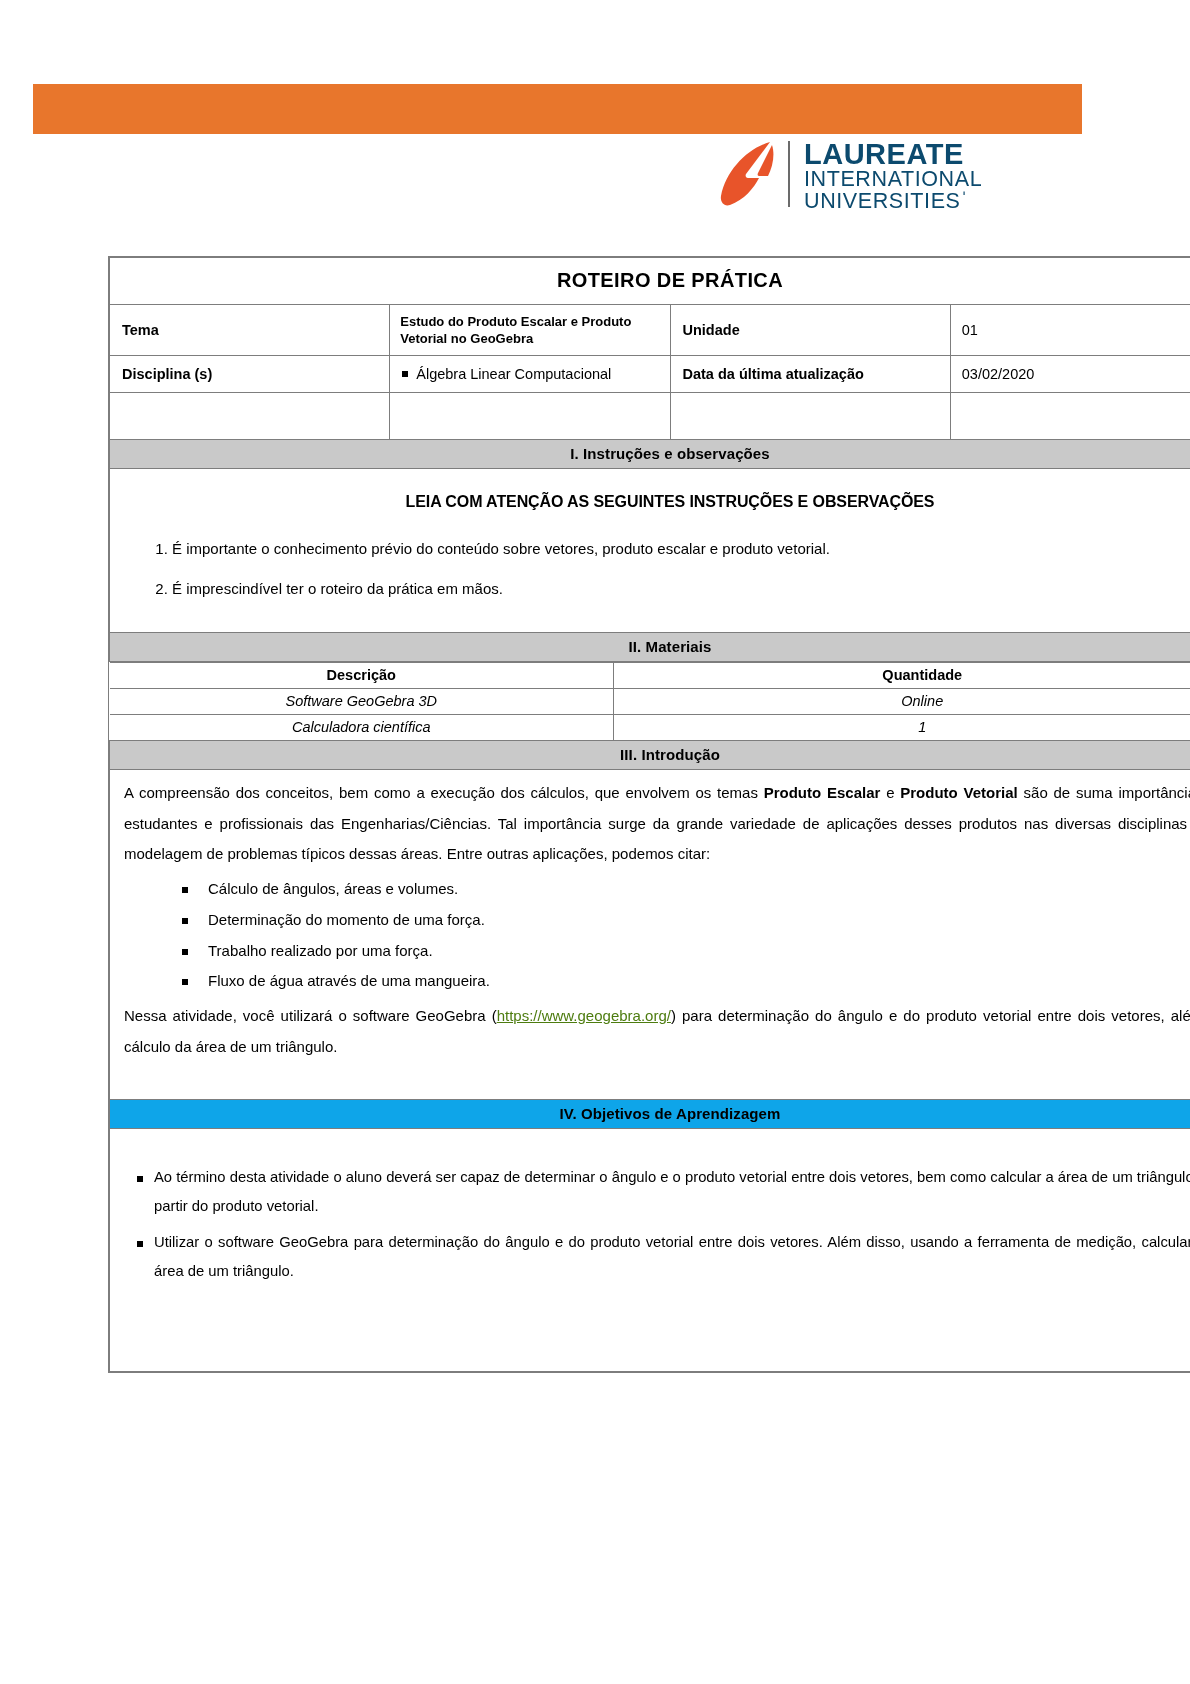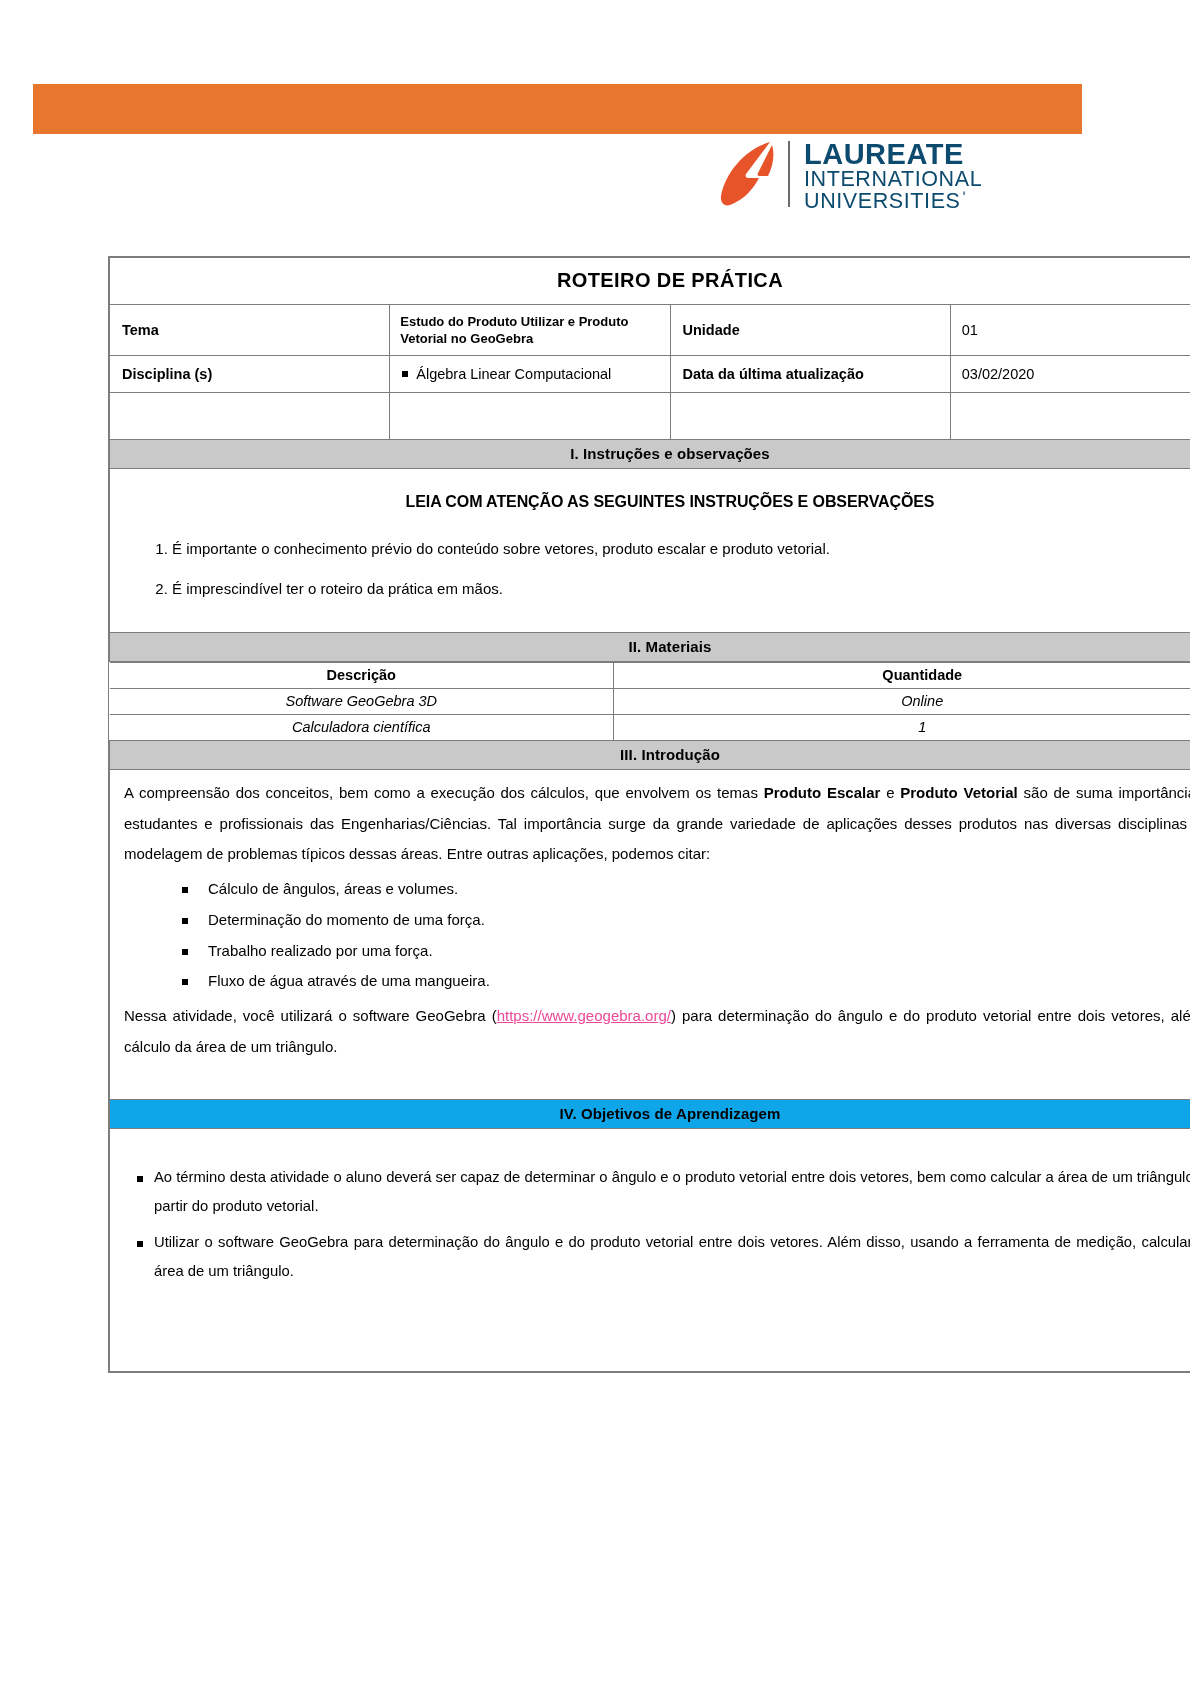--- a/index.html
+++ b/index.html
@@ -206,21 +206,21 @@
   ul.intro-bullets li::before {
     content: "";
     position: absolute;
     left: 0;
     top: 13px;
     width: 6px;
     height: 6px;
     background: #000;
   }
   a.link {
-    color: #ec4899;
+    color: #4d7c0f;
     text-decoration: underline;
   }
 
   
   .obj-block { padding: 26px 16px 20px 14px; min-height: 200px; }
   ul.obj-list {
     list-style: none;
     margin: 8px;
     padding: 0;
     font-size: 14.8px;
@@ -266,21 +266,21 @@
 <div class="doc">
 <table class="doc-table">
 
   <tbody>
         <tr>
     <td colspan="4" class="title-cell">ROTEIRO DE PRÁTICA</td>
   </tr>
 
   <tr>
     <td style="width:168px" class="lbl">Tema</td>
-    <td style="width:410px" class="val">Estudo do Produto Utilizar e Produto Vetorial no GeoGebra</td>
+    <td style="width:410px" class="val">Estudo do Produto Escalar e Produto Vetorial no GeoGebra</td>
     <td style="width:180px" class="lbl">Unidade</td>
     <td class="val-plain">01</td>
   </tr>
 
   <tr>
     <td class="lbl">Disciplina (s)</td>
     <td class="val-normal">
       <span style="display:inline-block;width:6px;height:6px;background:#000;margin:0 8px 3px 2px;vertical-align:middle;"></span><span>Álgebra Linear Computacional</span>
     </td>
     <td class="lbl-two">Data da última atualização</td>

